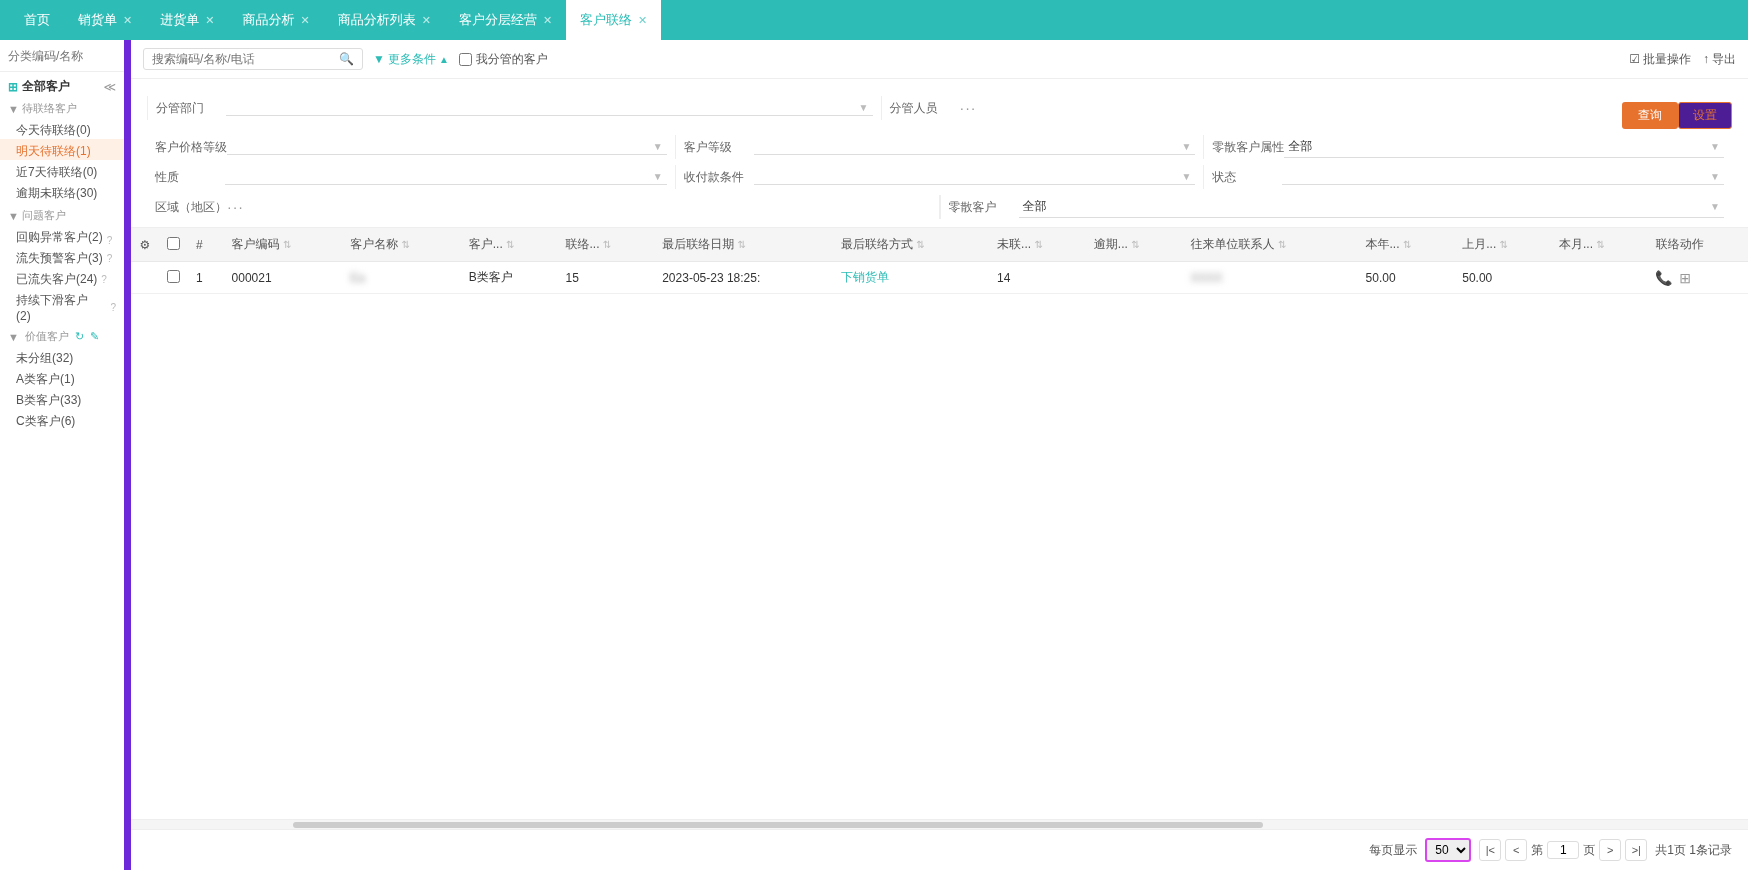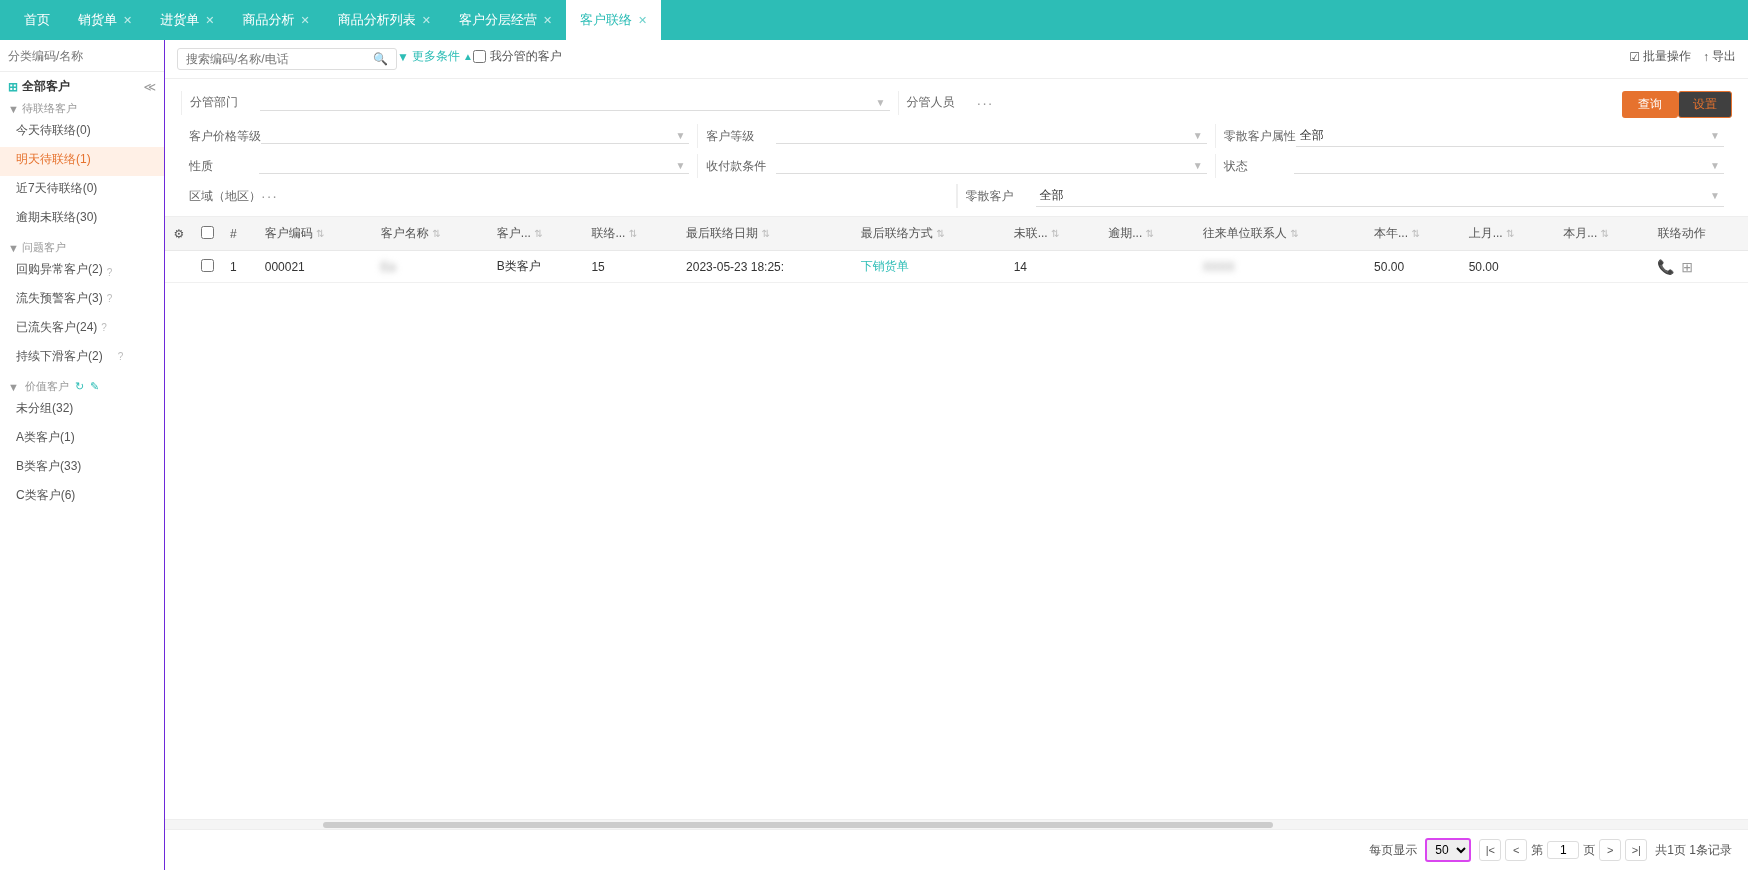--- a/index.html
+++ b/index.html
@@ -8,35 +8,35 @@
     
     .top-nav { background: #2dbdb6; height: 40px; display: flex; align-items: center; padding: 0 10px; }
     .nav-item { color: #fff; padding: 0 14px; height: 40px; display: flex; align-items: center; cursor: pointer; font-size: 13px; white-space: nowrap; }
     .nav-item.active { background: #fff; color: #2dbdb6; }
     .nav-item .close-x { margin-left: 6px; font-size: 11px; opacity: 0.7; }
 
     
     .main-layout { display: flex; height: calc(870px - 40px); }
 
     
-    .sidebar { width: 165px; background: #fff; border-right: 1px solid #6d28d9; overflow-y: auto; flex-shrink: 0; }
+    .sidebar { width: 131px; background: #fff; border-right: 7px solid #6d28d9; overflow-y: auto; flex-shrink: 0; }
     .sidebar-search { padding: 8px 8px; display: flex; align-items: center; border-bottom: 1px solid #eee; }
     .sidebar-search input { flex: 1; border: none; outline: none; font-size: 12px; color: #999; }
     .sidebar-search .search-icon { color: #ccc; font-size: 13px; cursor: pointer; }
     .sidebar-section { padding: 6px 8px 2px; display: flex; align-items: center; justify-content: space-between; }
     .sidebar-section .title { font-weight: bold; font-size: 12px; color: #333; display: flex; align-items: center; gap: 4px; }
     .sidebar-section .collapse-icon { color: #999; cursor: pointer; }
-    .sidebar-sub-item { padding: 4px 8px 8px 16px; cursor: pointer; color: #555; font-size: 12px; }
+    .sidebar-sub-item { padding: 4px 8px 0 16px; cursor: pointer; color: #555; font-size: 12px; }
     .sidebar-sub-item.active { background: #fff0e6; color: #e6722e; }
 
     
     .content-area { flex: 1; display: flex; flex-direction: column; overflow: hidden; }
 
     
-    .search-bar { background: #fff; padding: 8px 12px; display: flex; align-items: flex-start; gap: 0; border-bottom: 1px solid #eee; }
+    .search-bar { background: #fff; padding: 8px 12px; display: flex; align-items: center; gap: 10px; border-bottom: 1px solid #eee; }
     .search-input-wrap { display: flex; align-items: center; border: 1px solid #ddd; border-radius: 3px; padding: 3px 8px; width: 220px; }
     .search-input-wrap input { border: none; outline: none; font-size: 12px; width: 180px; }
     .search-input-wrap .si { color: #bbb; cursor: pointer; }
     .filter-btn { display: flex; align-items: center; gap: 3px; color: #2dbdb6; cursor: pointer; font-size: 12px; }
     .filter-btn .arrow { font-size: 10px; }
     .my-customers { display: flex; align-items: center; gap: 4px; color: #555; font-size: 12px; cursor: pointer; }
     .my-customers input[type=checkbox] { cursor: pointer; }
     .right-actions { margin-left: auto; display: flex; align-items: center; gap: 12px; }
     .action-btn { display: flex; align-items: center; gap: 3px; color: #555; font-size: 12px; cursor: pointer; }
 
@@ -45,21 +45,21 @@
     .filter-row { display: flex; align-items: center; gap: 0; margin-bottom: 6px; }
     .filter-row:last-child { margin-bottom: 0; }
     .filter-field { display: flex; align-items: center; flex: 1; padding: 0 8px; }
     .filter-label { color: #666; font-size: 12px; white-space: nowrap; min-width: 70px; }
     .filter-input { flex: 1; border: none; border-bottom: 1px solid #ddd; outline: none; font-size: 12px; padding: 2px 4px; background: transparent; }
     .filter-select { display: flex; align-items: center; flex: 1; border: none; border-bottom: 1px solid #ddd; padding: 2px 4px; cursor: pointer; justify-content: space-between; }
     .filter-select span { color: #333; font-size: 12px; }
     .filter-select .chev { color: #bbb; font-size: 10px; }
     .filter-divider { width: 1px; background: #eee; height: 24px; }
     .query-btn { background: #e6722e; color: #fff; border: none; padding: 5px 16px; border-radius: 3px; cursor: pointer; font-size: 12px; }
-    .set-btn { background: #404040; color: #e6722e; border: 1px solid #e6722e; padding: 4px 14px; border-radius: 3px; cursor: pointer; font-size: 12px; margin-top: 4px; }
+    .set-btn { background: #4c1d95; color: #e6722e; border: 1px solid #e6722e; padding: 4px 14px; border-radius: 3px; cursor: pointer; font-size: 12px; margin-top: 15px; }
     .filter-actions { display: flex; flex-direction: row; align-items: flex-end; padding-left: 8px; min-width: 70px; }
 
     
     .table-wrap { flex: 1; overflow: auto; background: #fff; margin: 0; }
     table { width: 100%; border-collapse: collapse; font-size: 12px; }
     thead tr { background: #f5f5f5; }
     th { padding: 8px 8px; text-align: left; color: #555; font-weight: normal; border-bottom: 1px solid #e8e8e8; white-space: nowrap; }
     th.sortable { cursor: pointer; }
     th .sort-icon { color: #bbb; font-size: 10px; }
     td { padding: 7px 8px; border-bottom: 1px solid #f0f0f0; color: #333; }

